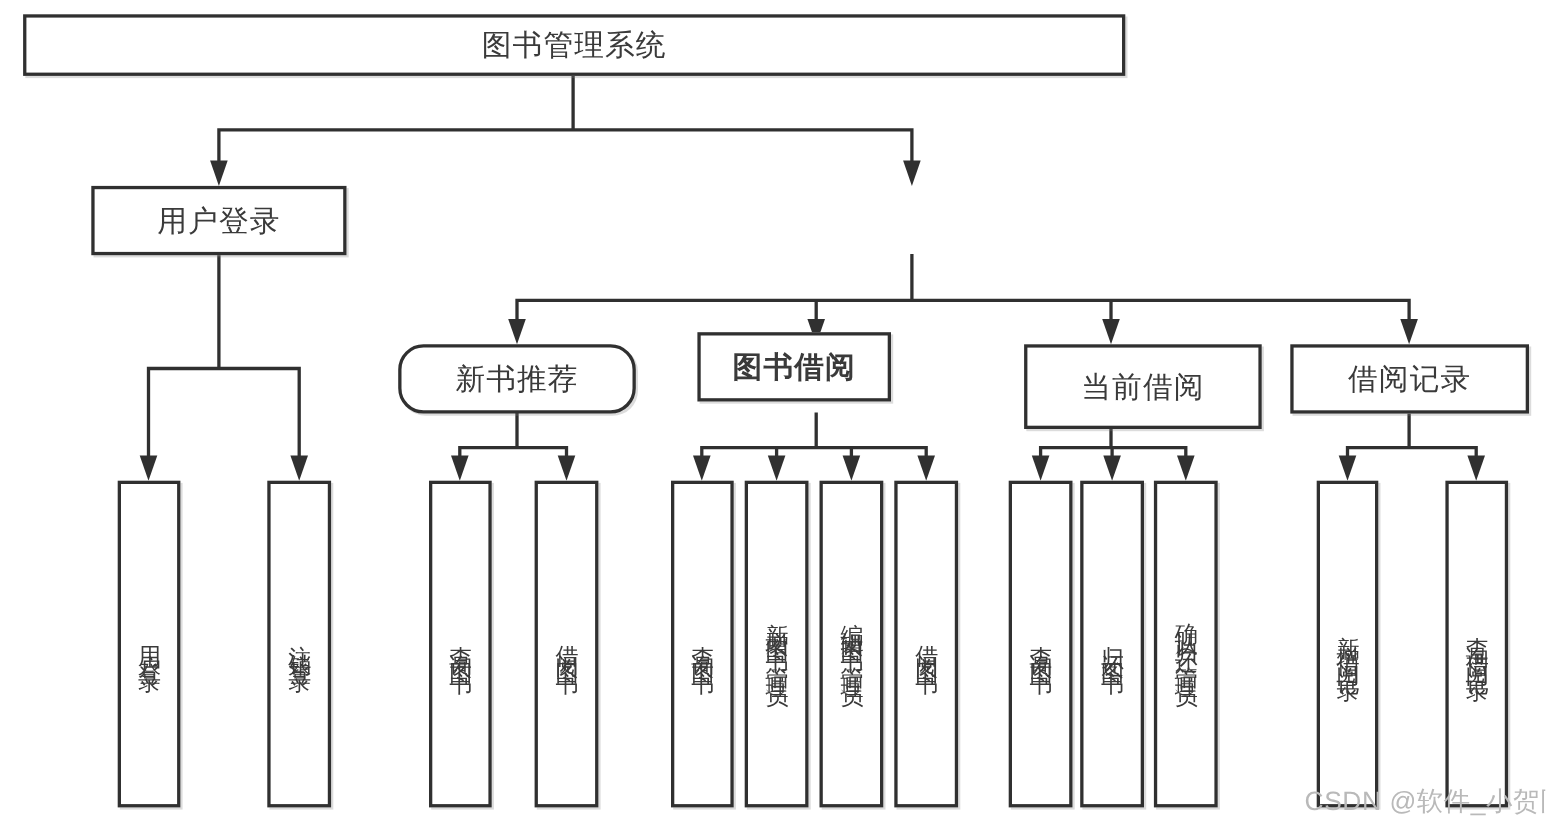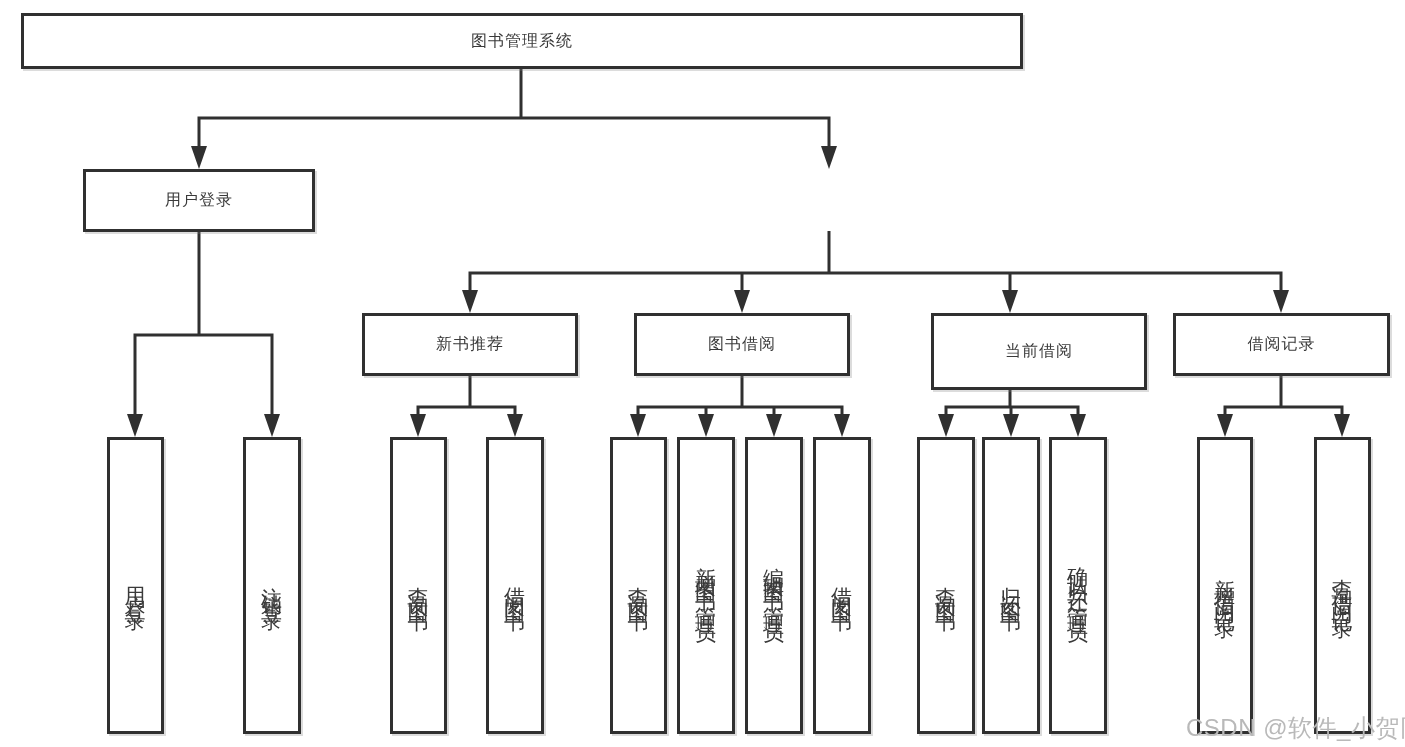--- a/index.html
+++ b/index.html
@@ -27,21 +27,21 @@
     box-sizing: border-box;
     border: 3px solid #303030;
     background: #ffffff;
     color: #3a3a3a;
     display: flex;
     align-items: center;
     justify-content: center;
     box-shadow: 2px 2px 0 rgba(130,130,130,0.28);
   }
   .node.h {
-    font-size: 16px;
+    font-size: 27px;
     letter-spacing: 1px;
     white-space: nowrap;
   }
   .node.v span {
     writing-mode: vertical-rl;
     text-orientation: mixed;
     font-size: 21px;
     letter-spacing: 8px;
     line-height: 1;
   }
@@ -100,22 +100,22 @@
       <polygon points="1078,437 1070,414 1086,414"></polygon>
       <polygon points="1225,437 1217,414 1233,414"></polygon>
       <polygon points="1342,437 1334,414 1350,414"></polygon>
     </g>
   </svg>
 
   <div class="node h" style="left:21px; top:13px; width:1002px; height:56px;">图书管理系统</div>
 
   <div class="node h" style="left:83px; top:169px; width:232px; height:63px;">用户登录</div>
 
-  <div class="node h" style="left:362px; top:313px; width:216px; height:63px;">新书推荐</div>
-  <div class="node h" style="left:634px; top:313px; width:216px; height:63px;">图书借阅</div>
+  <div class="node h" style="left:362px; top:313px; width:216px; height:63px;border-radius:23px;">新书推荐</div>
+  <div class="node h" style="left:634px; top:302px; width:176px; height:63px;font-weight:bold;">图书借阅</div>
   <div class="node h" style="left:902px; top:313px; width:216px; height:77px;margin-left:29px;">当前借阅</div>
   <div class="node h" style="left:1173px; top:313px; width:217px; height:63px;">借阅记录</div>
 
   <div class="node v" style="left:107px; top:437px; width:57px; height:297px;">
     <span>用户登录</span>
   </div>
   <div class="node v" style="left:243px; top:437px; width:58px; height:297px;">
     <span>注销登录</span>
   </div>
 

